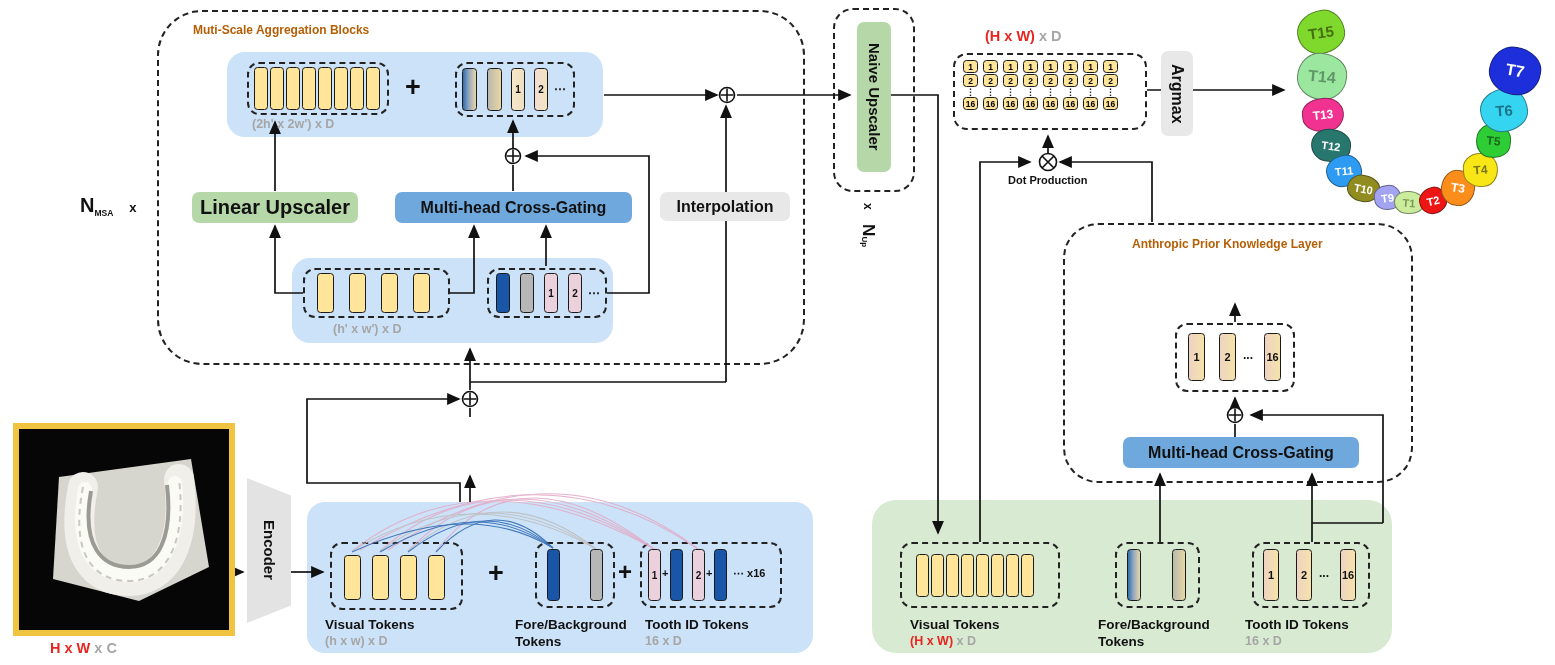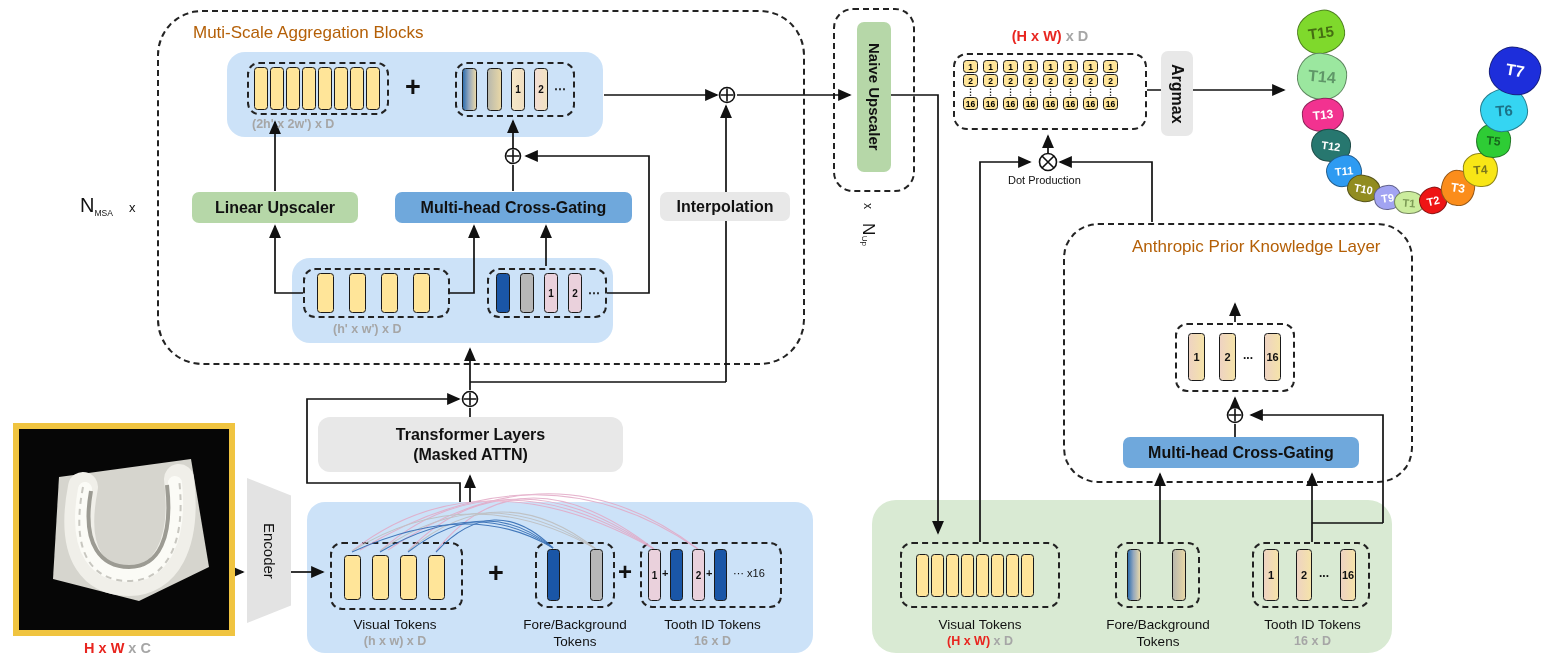--- a/index.html
+++ b/index.html
@@ -16,26 +16,26 @@
   .tok-darkblue{background:#1A56A7;}
   .tok-gray{background:#B7B7B7;}
   .tok-pink{background:#EAD1DC;}
   .tok-gradbluetan{background:linear-gradient(90deg,#2F6FAE 0%,#93A7BE 45%,#E8D8A8 100%);}
   .tok-gradtan{background:linear-gradient(90deg,#B9B9AD 0%,#E8D7A6 100%);}
   .tok-cream{background:linear-gradient(90deg,#F6E8C8,#F0DFC2);}
   .tok-creampink{background:linear-gradient(90deg,#F2DDD4,#F2E3C0);}
   .tok-tanpink{background:linear-gradient(90deg,#EED3C2,#F5E3A9);}
   .dim{color:#A6A6A6;font-weight:bold;}
   .red{color:#E8251F;font-weight:bold;}
-  .brown-title{color:#B45F06;font-weight:normal;font-size:17px;z-index:2;}
-  .lbl{font-weight:normal;color:#111;}
+  .brown-title{color:#B45F06;font-weight:bold;font-size:12px;z-index:2;}
+  .lbl{font-weight:bold;color:#111;}
   .vert{writing-mode:vertical-rl;text-orientation:mixed;}
   .plusbig{position:absolute;font-weight:bold;font-size:27px;color:#111;z-index:2;}
   .dots{font-weight:bold;color:#111;z-index:2;position:absolute;}
-  .cl{text-align:center;position:absolute;z-index:2;}
+  .cl{text-align:left;position:absolute;z-index:2;}
   .gcol{display:flex;flex-direction:column;align-items:center;gap:1px;z-index:2;}
   .gsq{width:15px;height:13px;border:1.3px solid #1a1a1a;border-radius:3.5px;background:#FFE599;font-size:8.5px;font-weight:bold;display:flex;align-items:center;justify-content:center;box-sizing:border-box;}
   .gdots{font-size:9px;line-height:8px;font-weight:bold;color:#222;}
   .tooth{position:absolute;display:flex;align-items:center;justify-content:center;font-weight:bold;z-index:3;border:1.5px solid rgba(20,20,20,.45);box-sizing:border-box;}
   svg.wires{position:absolute;left:0;top:0;z-index:1;}
   .small-plus{font-weight:bold;font-size:11px;color:#111;z-index:2;position:absolute;}
 </style>
 </head>
 <body>
 
@@ -160,28 +160,24 @@
   <div class="tok tok-yellow" style="left:381px;top:273px;width:17px;height:40px;"></div>
   <div class="tok tok-yellow" style="left:413px;top:273px;width:17px;height:40px;"></div>
   <div class="abs dim" style="left:333px;top:322px;font-size:12.5px;z-index:2;">(h' x w') x D</div>
   <div class="dashbox" style="left:487px;top:268px;width:120px;height:50px;border-radius:12px;"></div>
   <div class="tok tok-darkblue" style="left:496px;top:273px;width:14px;height:40px;"></div>
   <div class="tok tok-gray" style="left:520px;top:273px;width:14px;height:40px;"></div>
   <div class="tok tok-pink" style="left:544px;top:273px;width:14px;height:40px;">1</div>
   <div class="tok tok-pink" style="left:568px;top:273px;width:14px;height:40px;">2</div>
   <div class="dots" style="left:588px;top:286px;font-size:12px;">⋯</div>
 
-  <div class="abs greenbox" style="left:192px;top:192px;width:166px;height:31px;font-size:16px;">Linear Upscaler</div>
+  <div class="abs greenbox" style="left:192px;top:192px;width:166px;height:31px;font-size:20px;">Linear Upscaler</div>
   <div class="abs bluebox" style="left:395px;top:192px;width:237px;height:31px;font-size:16px;">Multi-head Cross-Gating</div>
   <div class="abs graybox" style="left:660px;top:192px;width:130px;height:29px;font-size:16px;">Interpolation</div>
 
-  <div class="abs graybox" style="left:318px;top:417px;width:305px;height:55px;border-radius:12px;flex-direction:column;font-size:16px;line-height:20px;">
-    <span>Transformer Layers</span>
-    <span>(Masked ATTN)</span>
-  </div>
 
   <div class="abs greenbox vert" style="left:857px;top:22px;width:34px;height:150px;font-size:15px;">Naive Upscaler</div>
   <div class="abs vert" style="left:858px;top:203px;z-index:2;text-align:center;">
     <span class="lbl" style="font-size:12px;">x</span>
     <span class="lbl" style="font-size:17px;margin-top:10px;">N</span><sub class="lbl" style="font-size:8px;">Up</sub>
   </div>
 
   <div class="cl" style="left:985px;top:28px;width:130px;font-size:14.5px;">
     <span class="red">(H x W)</span>
     <span class="dim">x D</span>

